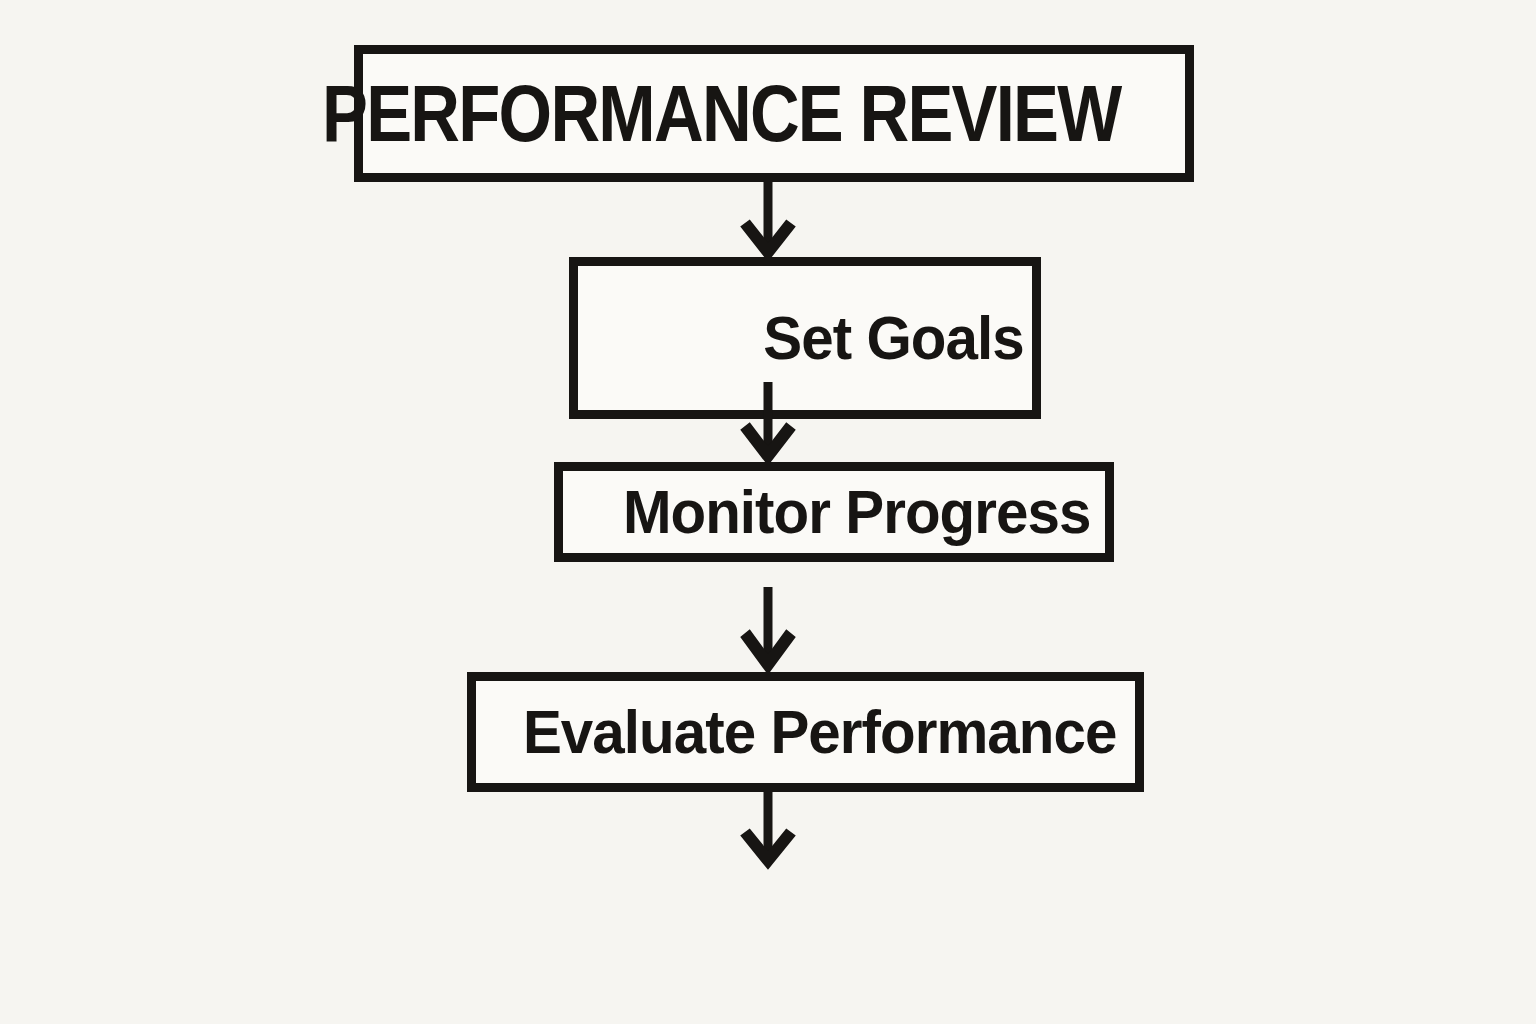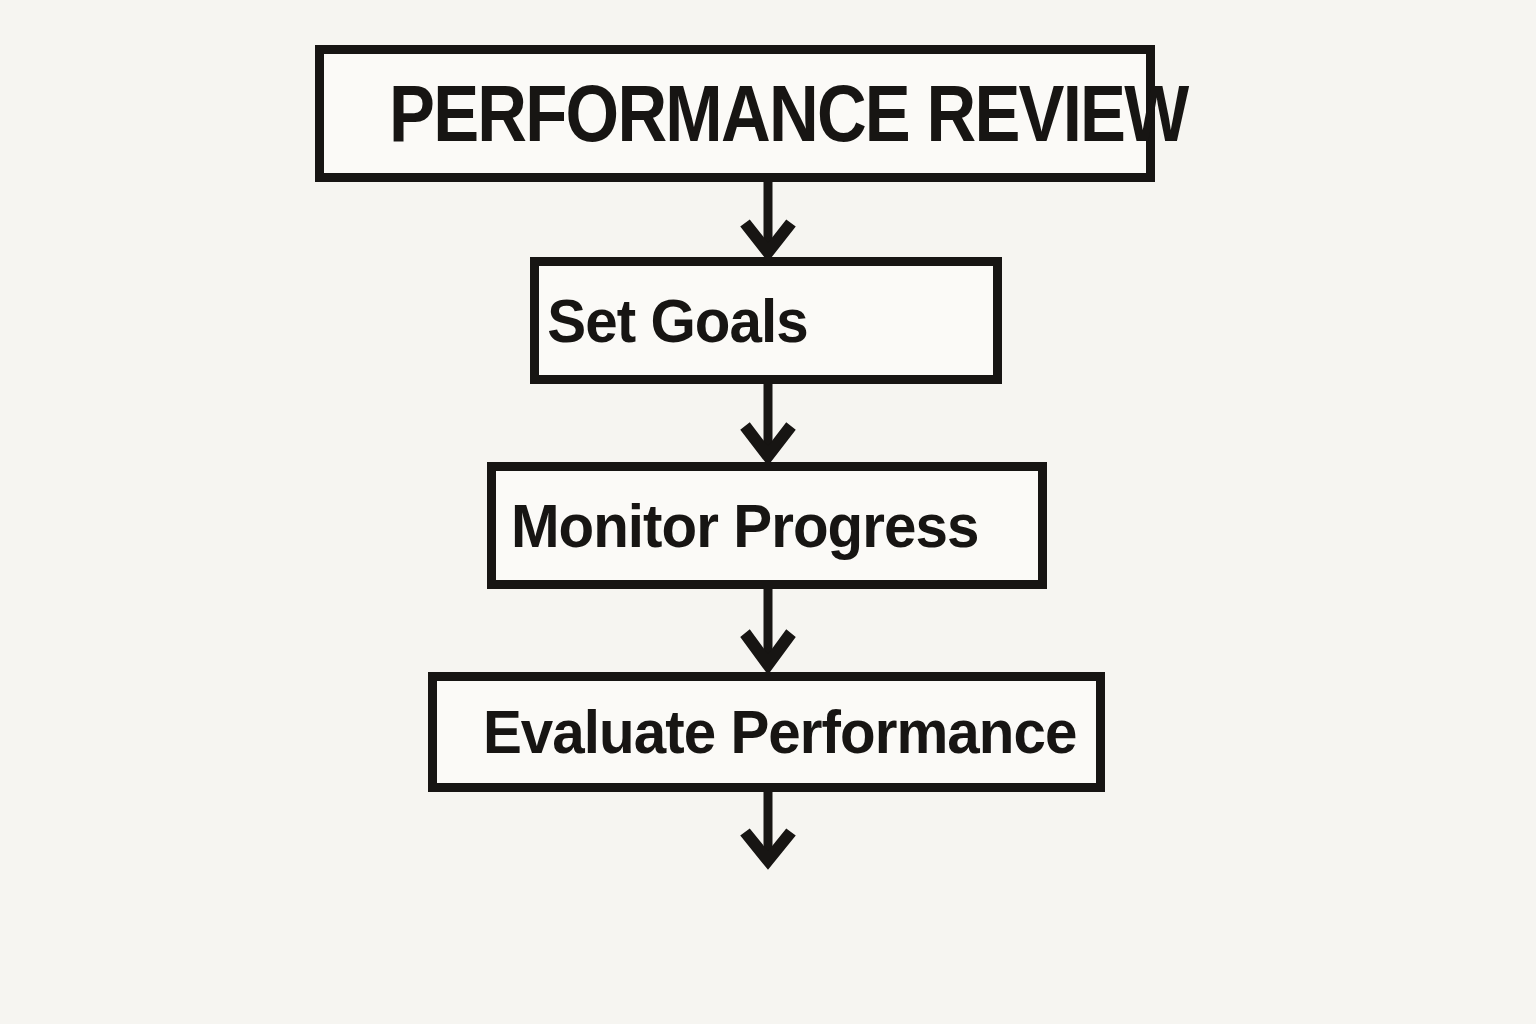--- a/index.html
+++ b/index.html
@@ -18,22 +18,23 @@
     position: absolute;
     inset: 0;
   }
   .node {
     position: absolute;
     background: #fbfaf7;
     border: 9px solid #171513;
     box-sizing: border-box;
     display: flex;
     align-items: center;
-    justify-content: flex-start;
+    justify-content: flex-end;
     color: #171513;
+    margin-left: 39px;
   }
   .node .label {
     display: inline-block;
     font-weight: bold;
     white-space: nowrap;
     line-height: 1;
     letter-spacing: -1px;
   }
   
   .node-title {
@@ -43,22 +44,22 @@
   .node-title .label {
     font-size: 80px;
     transform: scaleX(0.86);
     letter-spacing: -2px;
   }
   
   .node-step .label {
     font-size: 62px;
     transform: scaleX(0.94);
   }
-  .node-step1 { left: 530px; top: 257px;  width: 472px; height: 127px; }
-  .node-step2 { left: 487px; top: 462px;  width: 560px; height: 127px; }
+  .node-step1 { left: 530px; top: 257px;  width: 472px; height: 162px; }
+  .node-step2 { left: 515px; top: 462px;  width: 560px; height: 100px; }
   .node-step3 { left: 428px; top: 672px;  width: 677px; height: 120px; padding-left: 27px; }
   .node-step4 { left: 477px; top: 866px;  width: 580px; height: 116px; }
 
   .arrow {
     position: absolute;
     width: 64px;
   }
   .arrow svg { display: block; width: 100%; height: 100%; }
   .arrow1 { left: 736px; top: 180px; height: 82px; }
   .arrow2 { left: 736px; top: 382px; height: 84px; }

